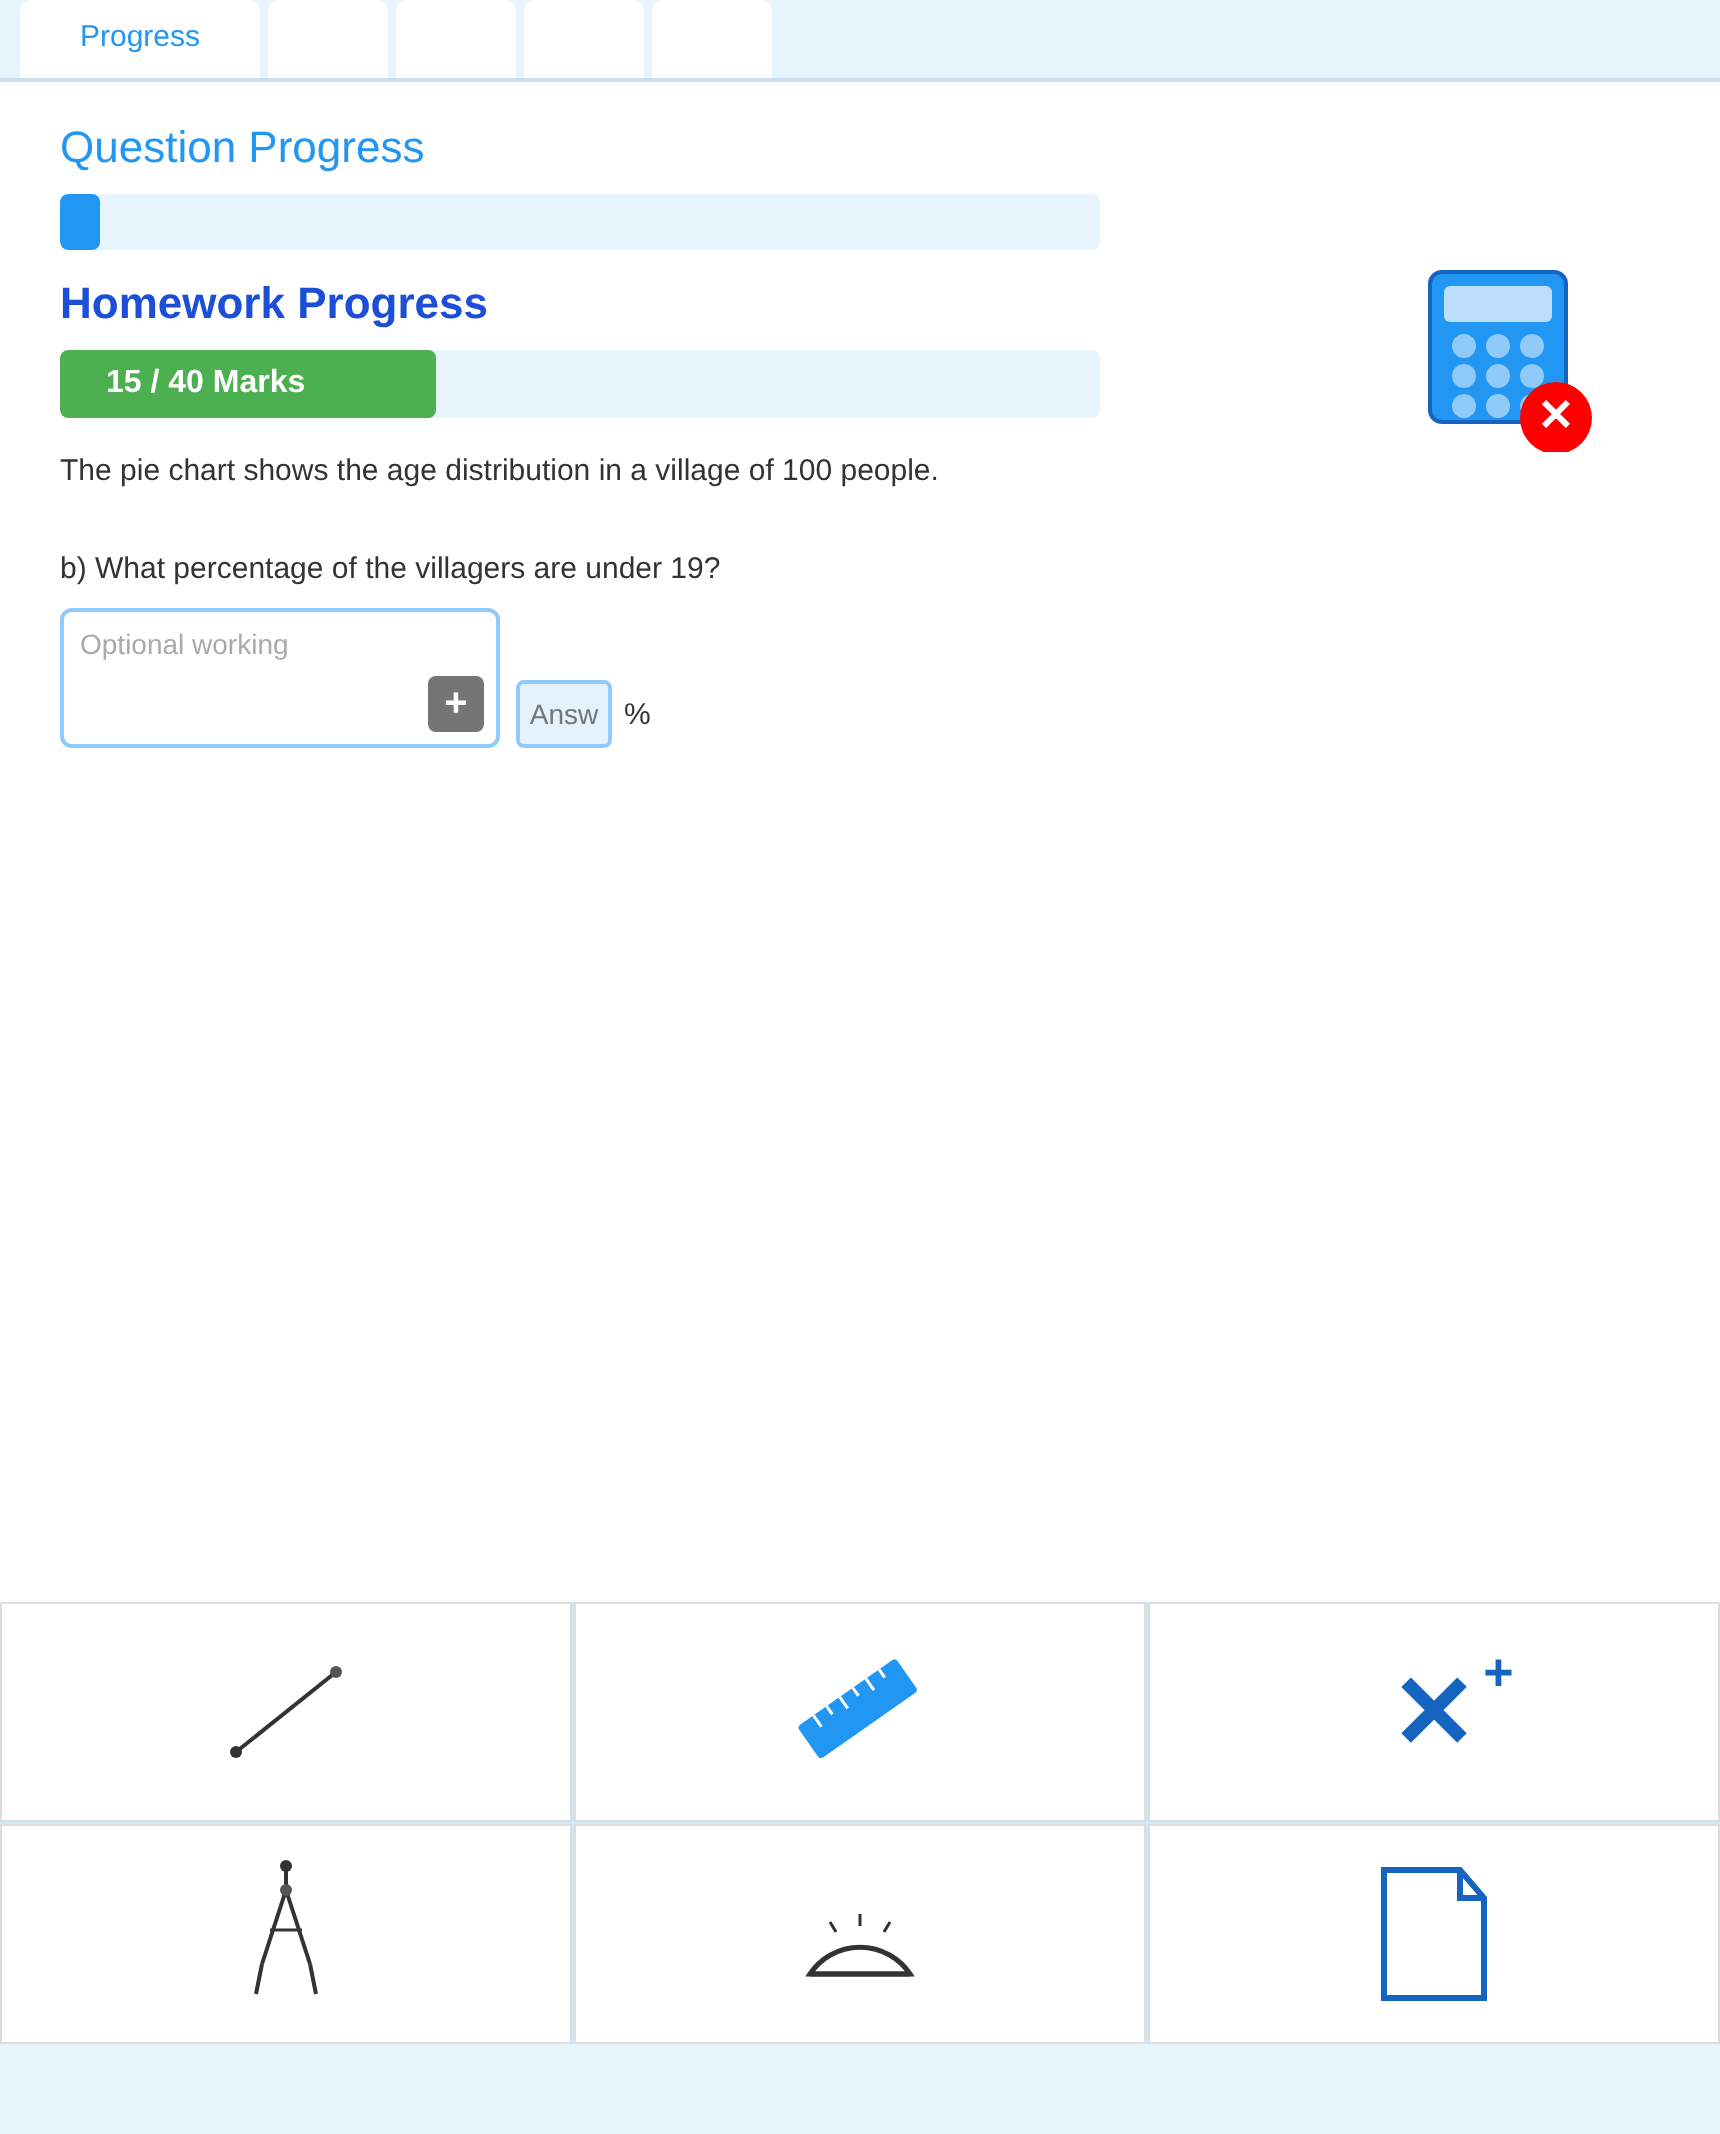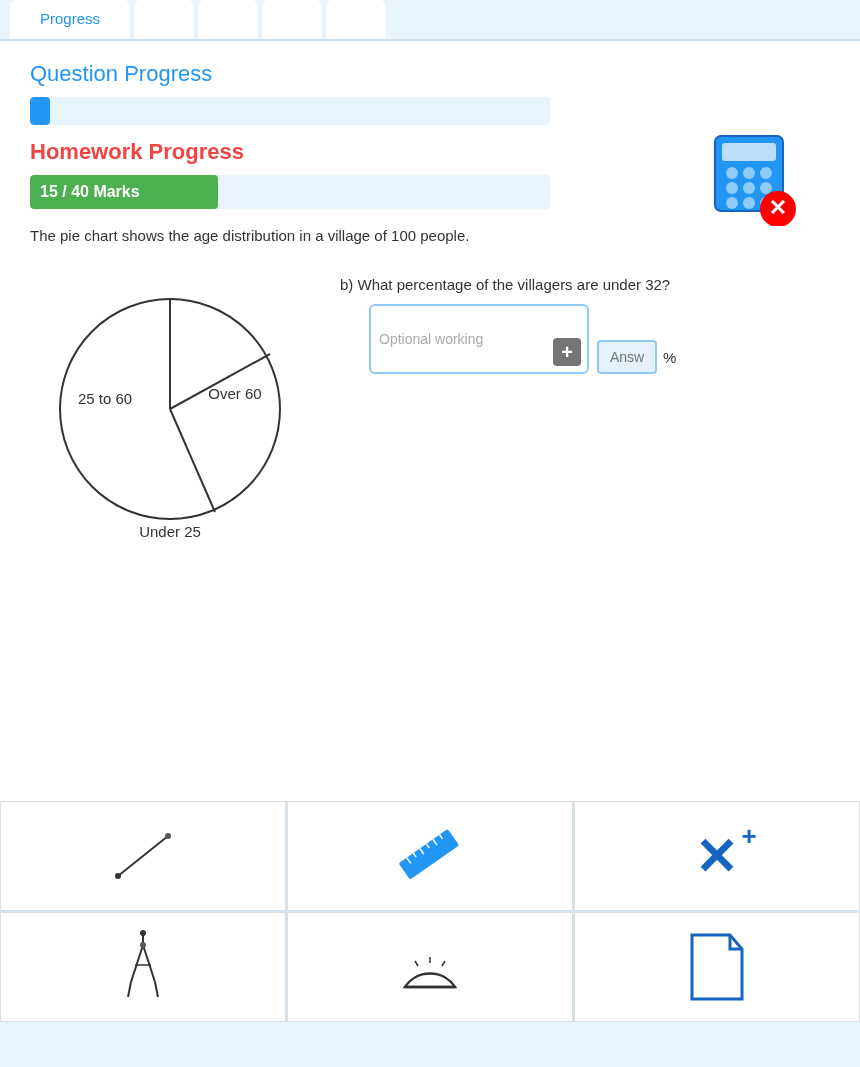--- a/index.html
+++ b/index.html
@@ -61,41 +61,41 @@
       background: #2196f3;
       height: 100%;
       width: 20px;
       border-radius: 4px;
     }
 
     
     .homework-progress-title {
       font-size: 22px;
       font-weight: bold;
-      color: #ef4444;
+      color: #1d4ed8;
       margin-bottom: 10px;
     }
 
     .marks-bar-container {
       background: #e8f4fb;
       border-radius: 4px;
       height: 34px;
       width: 520px;
       margin-bottom: 16px;
       overflow: hidden;
       position: relative;
     }
     .marks-bar-fill {
       background: #4caf50;
       height: 100%;
       width: 188px;
       border-radius: 4px;
       display: flex;
       align-items: center;
-      padding-left: 10px;
+      padding-left: 23px;
     }
     .marks-text {
       color: white;
       font-size: 16px;
       font-weight: bold;
     }
 
     
     .calculator-area {
       position: absolute;
@@ -162,22 +162,21 @@
       height: 70px;
       border: 2px solid #90caf9;
       border-radius: 6px;
       background: white;
       padding: 8px;
       font-size: 14px;
       color: #aaa;
       position: relative;
       display: flex;
       flex-direction: column;
-      justify-content: center;
-      margin-left: 29px;
+      justify-content: flex-start;
     }
 
     .optional-working-placeholder {
       font-size: 14px;
       color: #aaa;
     }
 
     .plus-button {
       position: absolute;
       bottom: 6px;
@@ -197,21 +196,21 @@
       line-height: 1;
     }
 
     .answer-input-row {
       display: flex;
       align-items: center;
       gap: 6px;
     }
 
     .answer-input {
-      width: 60px;
+      width: 48px;
       height: 34px;
       border: 2px solid #90caf9;
       border-radius: 4px;
       background: #e3f2fd;
       text-align: center;
       font-size: 14px;
     }
 
     .percent-label {
       font-size: 15px;
@@ -304,44 +303,26 @@
         <circle cx="68" cy="78" r="18" fill="red"></circle>
         <text x="68" y="84" text-anchor="middle" font-size="22" font-weight="bold" fill="white">✕</text>
       </svg>
     </div>
   </div>
 
   <p class="question-text">The pie chart shows the age distribution in a village of 100 people.</p>
 
   <div class="question-area">
 
-    <div class="pie-chart-container">
-      <svg width="280" height="290" viewBox="0 0 280 290">
-
-        <circle cx="140" cy="145" r="110" fill="white" stroke="#333" stroke-width="2"></circle>
-
-        <line x1="140" y1="145" x2="140" y2="35" stroke="#333" stroke-width="2"></line>
-
-        <line x1="140" y1="145" x2="185" y2="248" stroke="#333" stroke-width="2"></line>
-
-        <line x1="140" y1="145" x2="240" y2="90" stroke="#333" stroke-width="2"></line>
-
-        <text x="75" y="140" font-size="15" fill="#333" font-family="Arial" text-anchor="middle">25 to 60</text>
-
-        <text x="205" y="135" font-size="15" fill="#333" font-family="Arial" text-anchor="middle">Over 60</text>
-
-        <text x="140" y="273" font-size="15" fill="#333" font-family="Arial" text-anchor="middle">Under 25</text>
-      </svg>
-    </div>
 
     <div class="questions-right">
 
 
       <div class="question-item">
-        <div class="question-label">b) What percentage of the villagers are under 32?</div>
+        <div class="question-label">b) What percentage of the villagers are under 19?</div>
 
         <div class="optional-working-container">
           <div class="optional-working-box">
             <span class="optional-working-placeholder">Optional working</span>
             <button class="plus-button">+</button>
           </div>
 
           <div class="answer-input-row">
             <input class="answer-input" type="text" placeholder="Answ" style="">
             <span class="percent-label">%</span>

